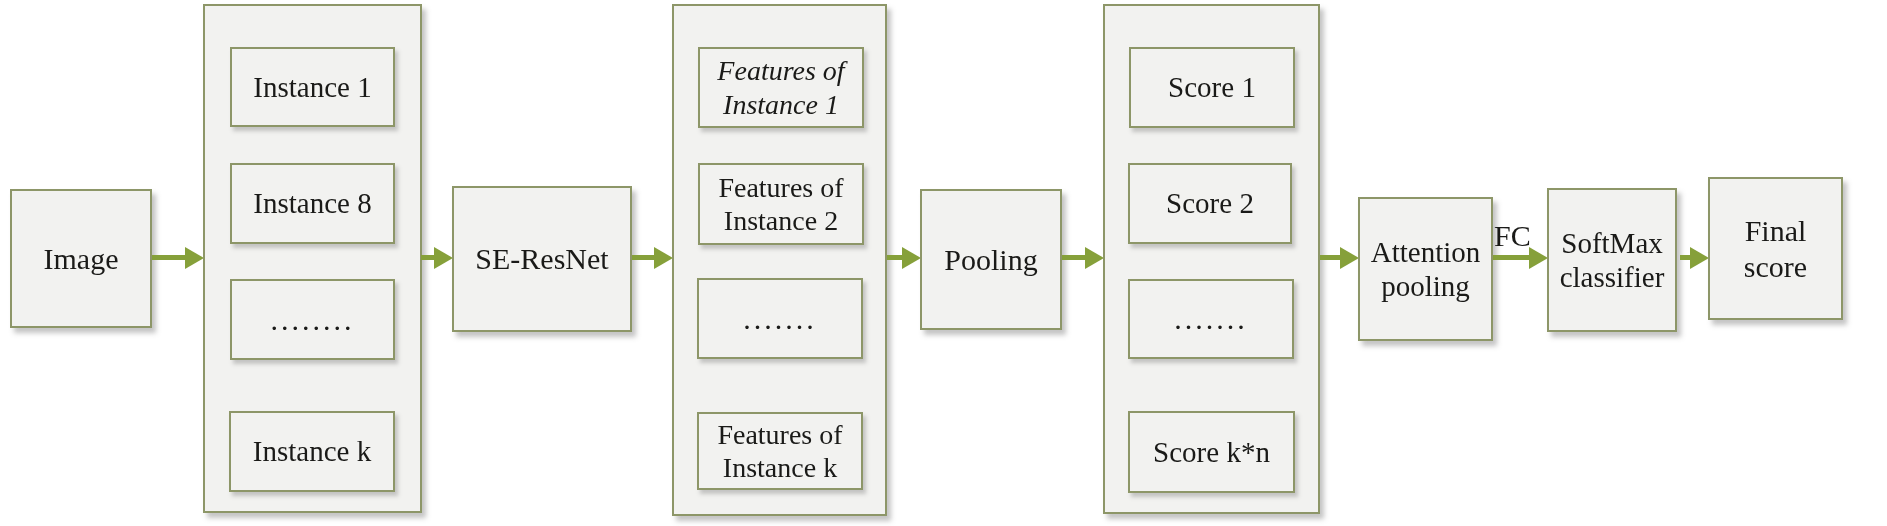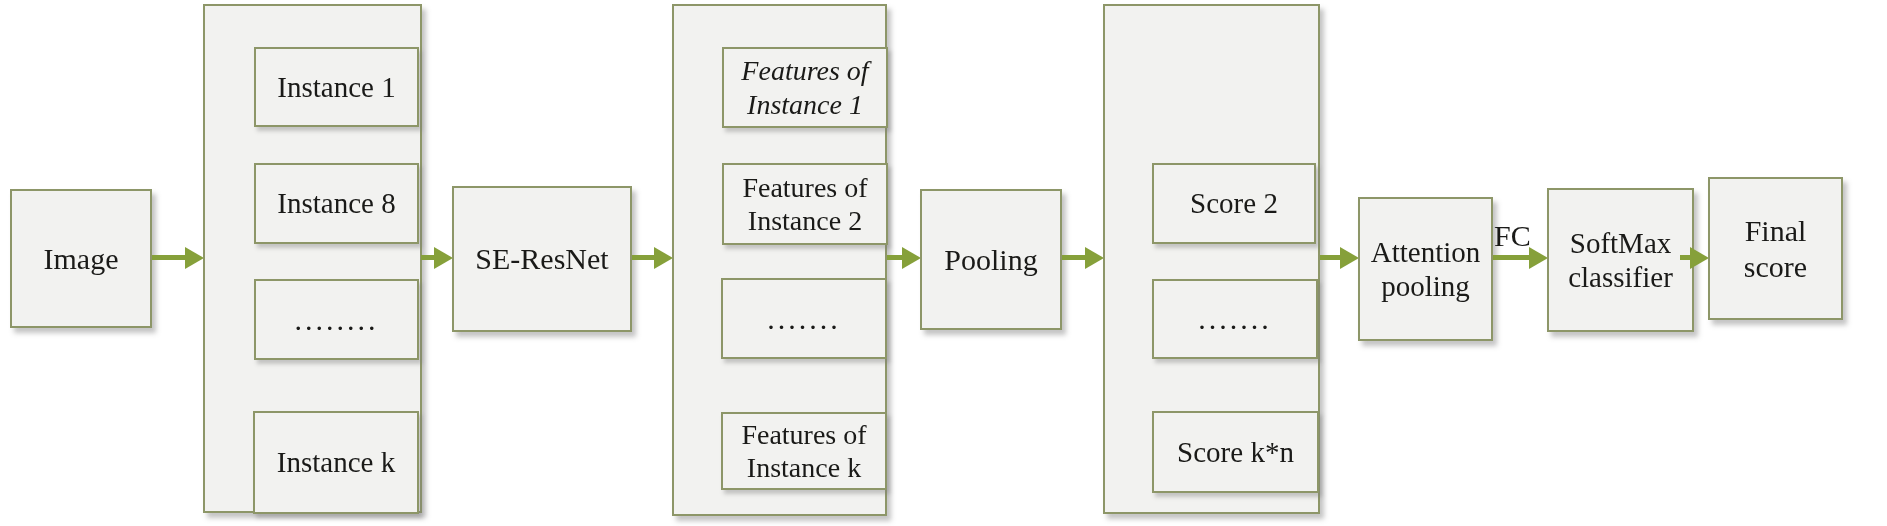--- a/index.html
+++ b/index.html
@@ -24,21 +24,21 @@
     position:absolute;background:var(--fill);
     border:2px solid var(--border);
     box-shadow:4px 5px 5px rgba(125,125,125,.45);
     box-sizing:border-box;
   }
   .inner-box{
     position:absolute;display:flex;align-items:center;justify-content:center;
     text-align:center;background:var(--fill);
     border:2px solid var(--border);
     box-shadow:3px 4px 4px rgba(125,125,125,.4);
-    font-size:29px;line-height:1.18;box-sizing:border-box;padding:12px 4px;margin-left:24px;
+    font-size:29px;line-height:1.18;box-sizing:border-box;padding:12px 4px;
   }
   .dots{letter-spacing:3px;font-size:30px;}
   .arrow{position:absolute;height:22px;top:247px;}
   .arrow .shaft{position:absolute;left:0;top:8px;height:5px;background:var(--accent);}
   .arrow .head{
     position:absolute;right:0;top:0;width:0;height:0;
     border-top:11px solid transparent;border-bottom:11px solid transparent;
     border-left:19px solid var(--accent);
   }
   .fc-label{
@@ -55,21 +55,21 @@
 
   <div class="arrow" style="left:152px;width:52px;">
     <div class="shaft" style="width:35px;"></div>
     <div class="head"></div>
   </div>
 
   <div class="panel" style="left:203px;top:4px;width:219px;height:509px;"></div>
   <div class="inner-box" style="left:230px;top:47px;width:165px;height:80px;">Instance 1</div>
   <div class="inner-box" style="left:230px;top:163px;width:165px;height:81px;">Instance 8</div>
   <div class="inner-box dots" style="left:230px;top:279px;width:165px;height:81px;">........</div>
-  <div class="inner-box" style="left:229px;top:411px;width:166px;height:103px;">Instance k</div>
+  <div class="inner-box" style="left:229px;top:411px;width:166px;height:81px;">Instance k</div>
 
   <div class="arrow" style="left:421px;width:32px;">
     <div class="shaft" style="width:15px;"></div>
     <div class="head"></div>
   </div>
 
   <div class="node" style="left:452px;top:186px;width:180px;height:146px;">SE-ResNet</div>
 
   <div class="arrow" style="left:632px;width:41px;">
     <div class="shaft" style="width:24px;"></div>
@@ -88,39 +88,40 @@
   </div>
 
   <div class="node" style="left:920px;top:189px;width:142px;height:141px;">Pooling</div>
 
   <div class="arrow" style="left:1062px;width:42px;">
     <div class="shaft" style="width:25px;"></div>
     <div class="head"></div>
   </div>
 
   <div class="panel" style="left:1103px;top:4px;width:217px;height:510px;"></div>
+  <div class="inner-box" style="left:1129px;top:47px;width:166px;height:81px;">Score 1</div>
   <div class="inner-box" style="left:1128px;top:163px;width:164px;height:81px;">Score 2</div>
   <div class="inner-box dots" style="left:1128px;top:279px;width:166px;height:80px;">.......</div>
   <div class="inner-box" style="left:1128px;top:411px;width:167px;height:82px;">Score k*n</div>
 
   <div class="arrow" style="left:1320px;width:39px;">
     <div class="shaft" style="width:22px;"></div>
     <div class="head"></div>
   </div>
 
   <div class="node" style="left:1358px;top:188px;width:135px;height:144px;font-size:29px;margin-top:9px;">Attention pooling</div>
 
   <div class="fc-label">FC</div>
 
   <div class="arrow" style="left:1493px;width:55px;">
     <div class="shaft" style="width:38px;"></div>
     <div class="head"></div>
   </div>
 
-  <div class="node" style="left:1547px;top:188px;width:147px;height:144px;font-size:29px;">SoftMax classifier</div>
+  <div class="node" style="left:1547px;top:188px;width:130px;height:144px;font-size:29px;">SoftMax classifier</div>
 
   <div class="arrow" style="left:1680px;width:29px;">
     <div class="shaft" style="width:12px;"></div>
     <div class="head"></div>
   </div>
 
   <div class="node" style="left:1708px;top:177px;width:135px;height:143px;">Final score</div>
 
 </div>
 

